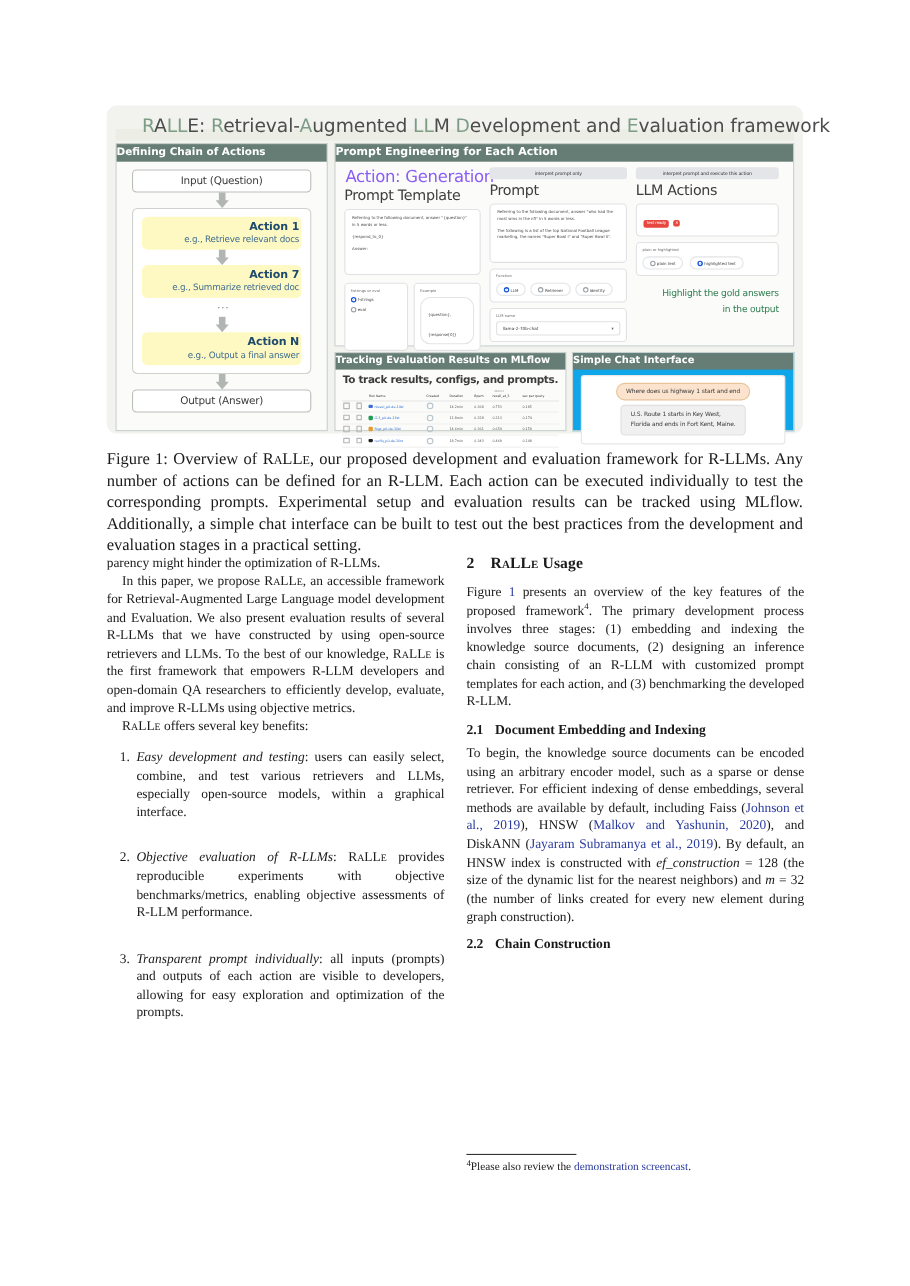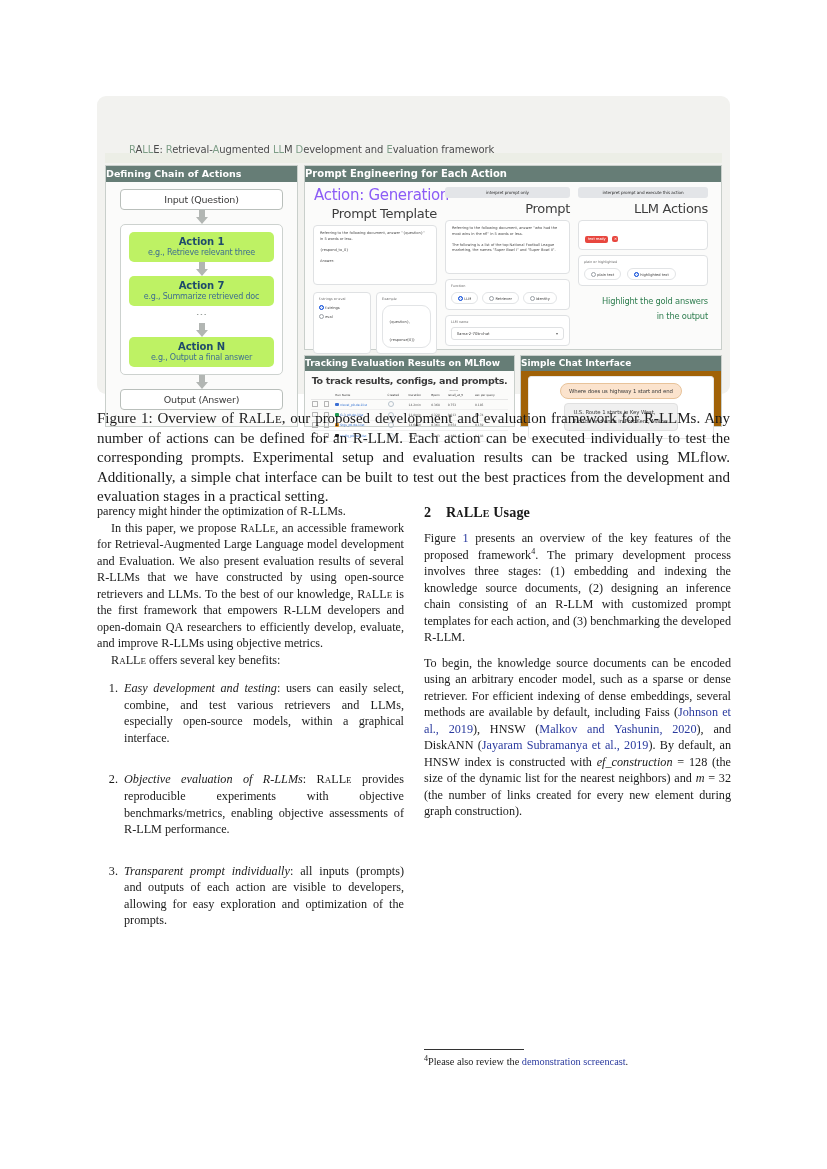--- a/index.html
+++ b/index.html
@@ -15,24 +15,23 @@
 
   
   .figure-wrap {
     position:absolute; left:97px; top:96px; width:633px; height:298px;
     background:#f2f2ef; border-radius:9px;
     box-sizing:border-box; padding:6px 8px 8px 8px;
   }
   .fig-title {
     height:26px; line-height:26px;
     font-family:"DejaVu Sans", sans-serif;
-    font-size:10px; font-weight:400; letter-spacing:-0.1px;
+    font-size:17px; font-weight:400; letter-spacing:-0.1px;
     color:#4c4c4c; padding-left:24px; white-space:nowrap;
     background:linear-gradient(to bottom,#f2f2ef 0,#f2f2ef 60%,#eceee6 60%,#eceee6 100%);
-    margin-top:35px;
   }
   .fig-title .g { color:#7d9d86; }
 
   .fig-body { position:relative; width:617px; height:262px; margin-top:2px; }
 
   .panel { position:absolute; background:#ffffff; border:1px solid #c9cfcb; box-sizing:border-box; }
   .panel-head {
     background:#667d76; color:#ffffff;
     font-family:"DejaVu Sans", sans-serif; font-weight:bold;
     white-space:nowrap; overflow:hidden;
@@ -55,40 +54,40 @@
   .arrow::after{
     content:""; position:absolute; left:50%; top:7px; margin-left:-6px;
     width:0; height:0; border-left:6px solid transparent; border-right:6px solid transparent;
     border-top:7px solid #b2b6b3;
   }
   .chain-box {
     border:1px solid #cdd2cf; border-radius:5px; background:#ffffff;
     padding:7px 8px; margin:0;
   }
   .action-card {
-    background:#bef264; border-radius:5px; text-align:center;
+    background:#fef9c3; border-radius:5px; text-align:right;
     padding:4px 2px 5px 2px;
     font-family:"DejaVu Sans", sans-serif;
   }
   .action-card .t { font-size:10px; font-weight:bold; color:#1e4b6b; letter-spacing:-0.1px; }
   .action-card .s { font-size:8px; color:#3f6e90; margin-top:1px; letter-spacing:-0.2px; }
   .dots { text-align:center; color:#9aa09c; font-size:11px; line-height:11px; letter-spacing:2px; padding:4px 0 2px 0; }
   .vdots { display:block; transform:rotate(90deg); }
 
   
   #p-prompt { left:199px; top:0; width:418px; height:185px; background:#fbfbfa; }
   #p-prompt .panel-head { font-size:10px; height:16px; line-height:16px; }
   .pe-inner { padding:6px 7px; position:relative; height:167px; box-sizing:border-box; }
   .pe-action-title {
     font-family:"DejaVu Sans", sans-serif; font-size:15px; color:#8b5cf6;
     position:absolute; left:9px; top:4px; letter-spacing:-0.3px;
   }
   .col-head {
     font-family:"DejaVu Sans", sans-serif; font-size:13px; color:#3d3d3d;
-    text-align:right; letter-spacing:-0.3px;
+    text-align:left; letter-spacing:-0.3px;
   }
   .tabbtn {
     background:#e3e5e8; border-radius:3px; text-align:center;
     font-family:"DejaVu Sans", sans-serif; font-size:4.2px; color:#2b2b2b;
     padding:3px 0 3px 0; letter-spacing:-0.1px; white-space:nowrap; overflow:hidden;
   }
   .minibox { border:1px solid #dfe1e3; border-radius:4px; background:#ffffff; box-sizing:border-box; }
   .tiny { font-family:"DejaVu Sans", sans-serif; font-size:3.6px; color:#4a4a4a; line-height:1.55; letter-spacing:0px; }
   .tinylbl { font-family:"DejaVu Sans", sans-serif; font-size:3.4px; color:#6a6a6a; }
   .radio { display:inline-block; width:5px; height:5px; border-radius:50%; border:1px solid #9aa0a6; vertical-align:-1px; box-sizing:border-box; }
@@ -118,21 +117,21 @@
   .ml-table td, .ml-table th { padding:1.4px 1px; text-align:left; color:#555; font-weight:normal; }
   .ml-table thead td { color:#333; border-bottom:1px solid #e6e6e6; font-size:2.9px;}
   .ml-table tbody tr { border-bottom:1px solid #f0f0f0; }
   .sw { display:inline-block; width:3.5px; height:3.5px; border-radius:1px; vertical-align:-0.5px; margin-right:1.5px;}
   .runlink { color:#2f6fd0; }
   .metgrp { font-size:2.8px; color:#888; text-align:center; }
   .ckbox { display:inline-block; width:3.5px;height:3.5px;border:0.6px solid #b5b5b5;border-radius:0.6px; vertical-align:-0.3px;}
   .cicon { display:inline-block; width:4px;height:4px;border:0.6px solid #b9c4cd;border-radius:50%; vertical-align:-0.3px;}
 
   
-  #p-chat { left:415px; top:190px; width:202px; height:72px; background:#a16207; }
+  #p-chat { left:415px; top:190px; width:202px; height:72px; background:#0ea5e9; }
   #p-chat .panel-head { font-size:9px; height:15px; line-height:15px; }
   .chat-inner { padding:5px 7px; }
   .chat-card { border:1px solid #e6e6e6; background:#fff; border-radius:3px; padding:6px 8px 7px 8px; }
   .bubble-user {
     background:#fbe3cd; border:1px solid #e8c39a; border-radius:12px;
     font-family:"DejaVu Sans", sans-serif; font-size:5.4px; color:#3b3b3b;
     padding:4px 8px; display:inline-block; letter-spacing:-0.1px;
   }
   .bubble-bot {
     background:#f0f0f0; border:1px solid #e0e0e0; border-radius:4px;
@@ -190,21 +189,21 @@
     <div class="fig-body">
 
       <div class="panel" id="p-chain">
         <div class="panel-head">Defining Chain of Actions</div>
         <div class="chain-inner">
           <div class="node-io">Input (Question)</div>
           <div class="arrow"></div>
           <div class="chain-box">
             <div class="action-card">
               <div class="t">Action 1</div>
-              <div class="s">e.g., Retrieve relevant three</div>
+              <div class="s">e.g., Retrieve relevant docs</div>
             </div>
             <div class="arrow"></div>
             <div class="action-card">
               <div class="t">Action 7</div>
               <div class="s">e.g., Summarize retrieved doc</div>
             </div>
             <div class="dots">
                 <span class="vdots">⋮</span>
               </div>
             <div class="arrow"></div>
@@ -420,23 +419,25 @@
       <li><span class="it">Objective evaluation of R-LLMs</span><span>: </span><span class="sc">RaLLe</span><span> provides reproducible experiments with objective benchmarks/metrics, enabling objective assessments of R-LLM performance.</span></li>
       <li><span class="it">Transparent prompt individually</span><span>: all inputs (prompts) and outputs of each action are visible to developers, allowing for easy exploration and optimization of the prompts.</span></li>
     </ol>
   </div>
 
   <div class="col" id="colR">
     <h2 class="sec"><span class="num">2</span><span class="sc">RaLLe</span><span> Usage</span></h2>
     <p class="noind"><span>Figure </span><span class="lnk">1</span><span> presents an overview of the key features of the proposed framework</span><sup>4</sup><span>. The primary development process involves three stages: (1) embedding and indexing the knowledge source documents, (2) designing an inference chain consisting of an R-LLM with customized prompt templates for each action, and (3) benchmarking the developed R-LLM.</span></p>
 
     <div class="gap"></div>
+    <h3 class="sub"><span class="num">2.1</span><span>Document Embedding and Indexing</span></h3>
     <p class="noind"><span>To begin, the knowledge source documents can be encoded using an arbitrary encoder model, such as a sparse or dense retriever. For efficient indexing of dense embeddings, several methods are available by default, including Faiss (</span><span class="lnk">Johnson et al., 2019</span><span>), HNSW (</span><span class="lnk">Malkov and Yashunin, 2020</span><span>), and DiskANN (</span><span class="lnk">Jayaram Subramanya et al., 2019</span><span>). By default, an HNSW index is constructed with </span><span class="mth">ef_construction</span><span class="mthn"> = 128</span><span> (the size of the dynamic list for the nearest neighbors) and </span><span class="mth">m</span><span class="mthn"> = 32</span><span> (the number of links created for every new element during graph construction).</span></p>
 
     <div class="gap"></div>
+    <h3 class="sub"><span class="num">2.2</span><span>Chain Construction</span></h3>
   </div>
 
   <div class="footnote-rule"></div>
   <div class="footnote">
     <sup>4</sup><span>Please also review the </span><span class="lnk">demonstration screencast</span><span>.</span>
   </div>
 
 </div>
 
 </body></html>

